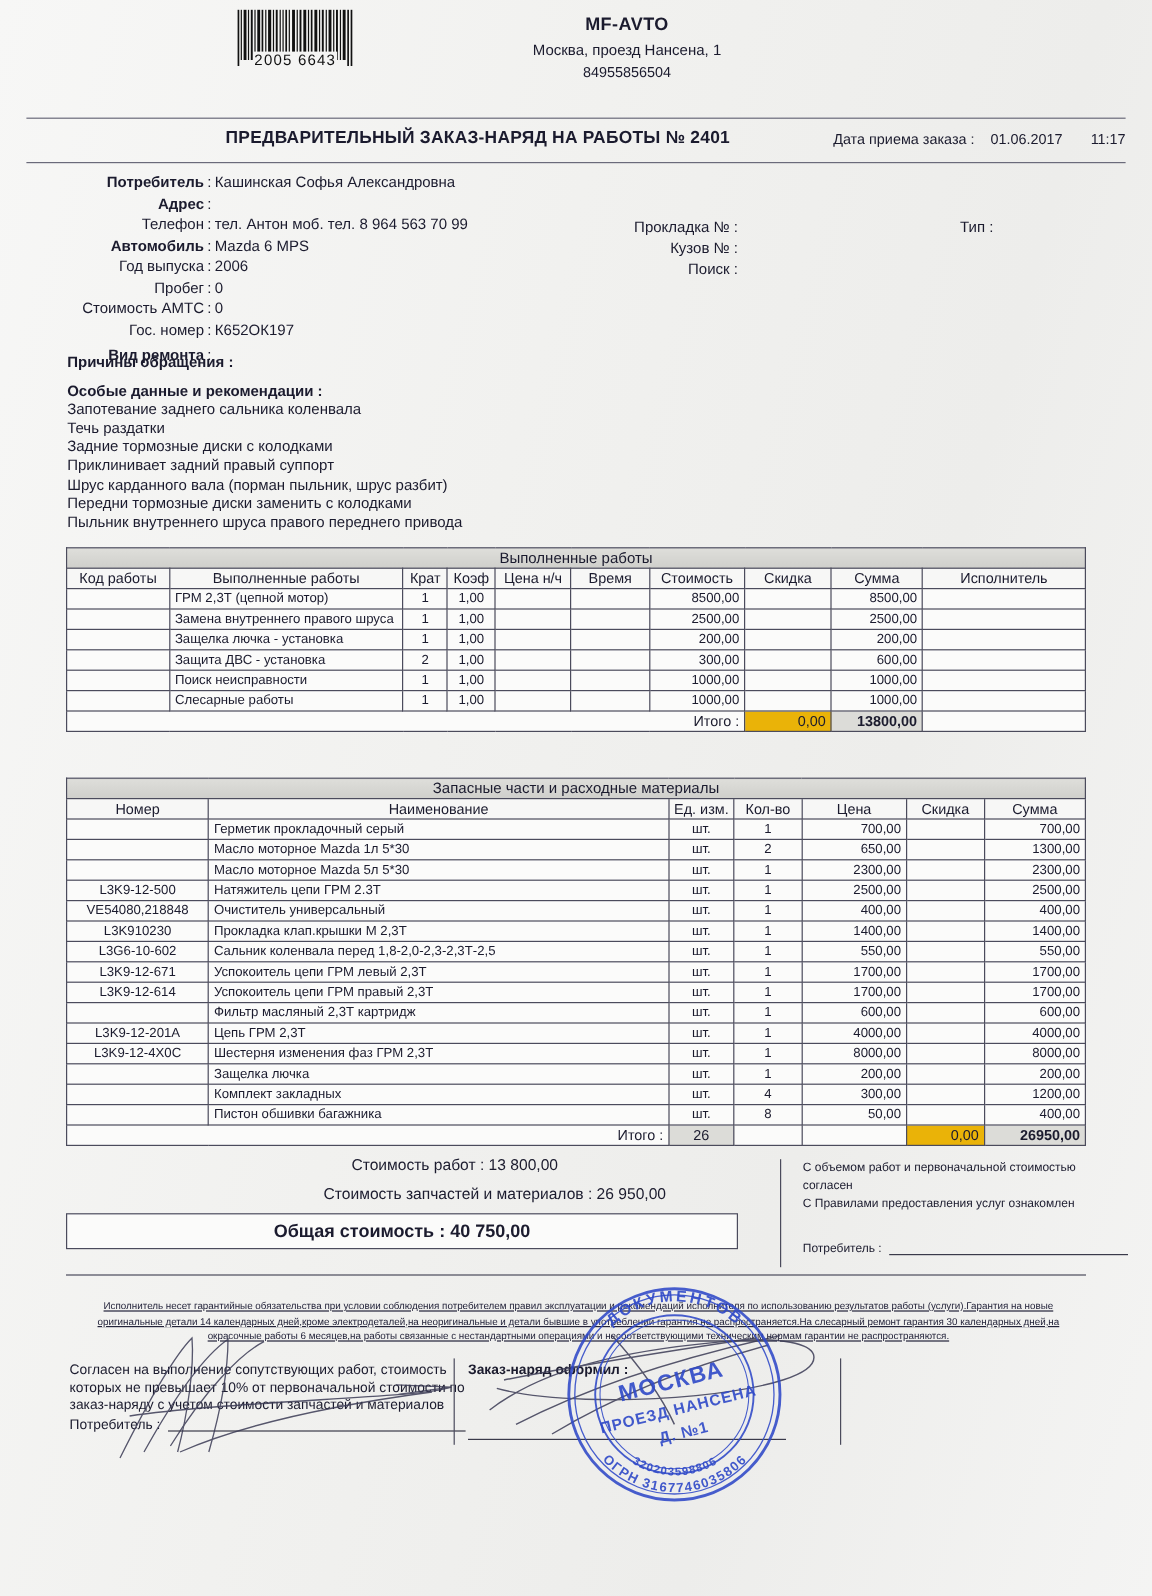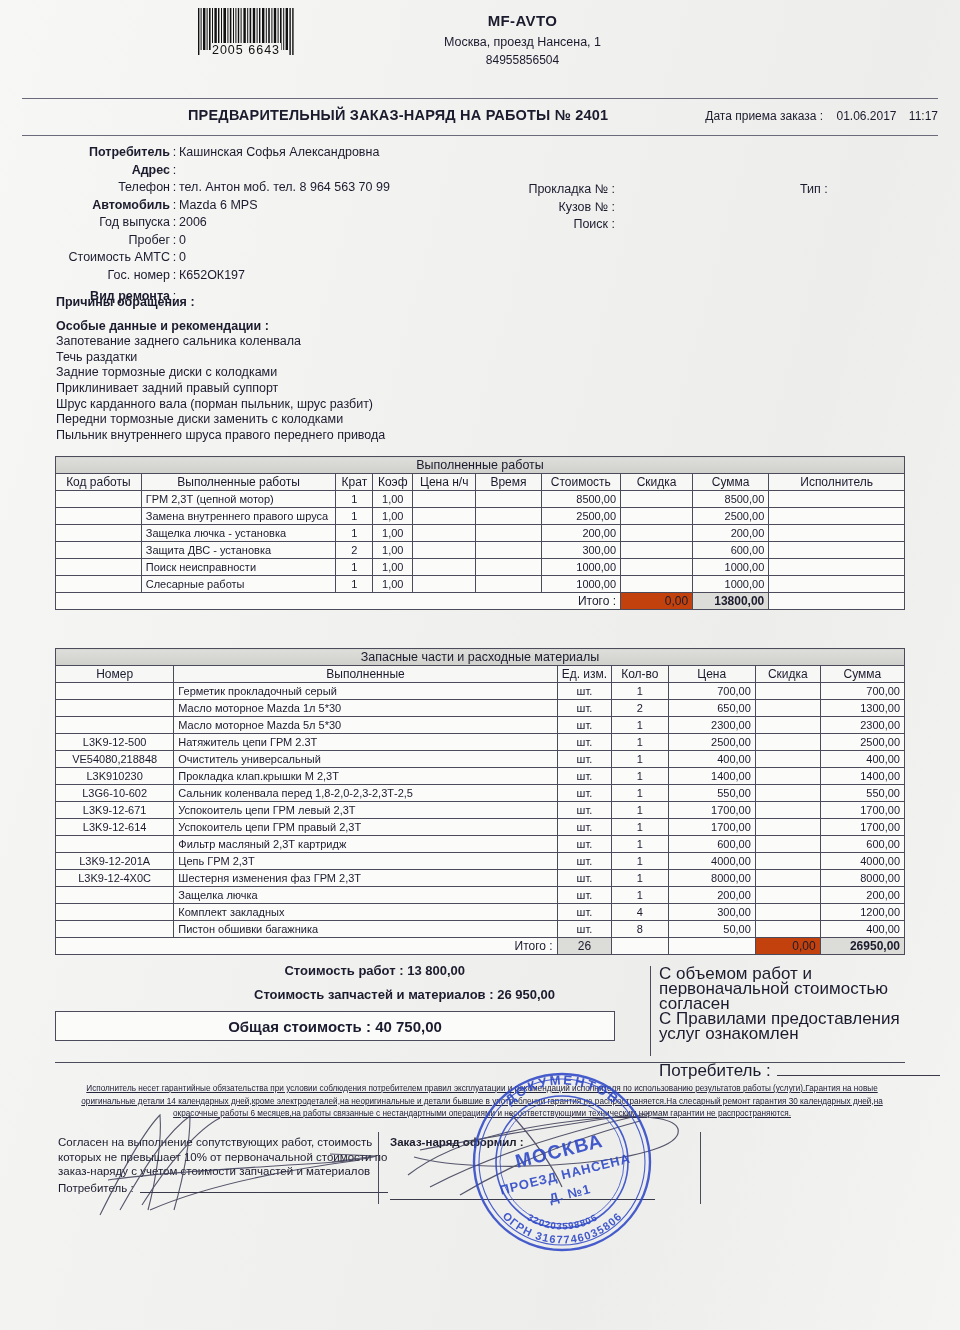--- a/index.html
+++ b/index.html
@@ -35,21 +35,21 @@
   .company-phone { font-size:12px; margin-top:4px; }
   .hr-main { height:1px; background:#6a6a7a; margin:6px 22px 0 22px; }
   
   .title-row { position:relative; height:36px; }
   .doc-title {
     position:absolute; left:188px; top:8px;
     font-size:14.5px; font-weight:bold; letter-spacing:.2px;
   }
   .date-block { position:absolute; right:22px; top:10px; font-size:12px; white-space:nowrap; }
   .date-block .dt-val { margin-left:10px; }
-  .date-block .dt-time { margin-left:9px; }
+  .date-block .dt-time { margin-left:20px; }
   .hr-thin { height:1px; background:#6a6a7a; margin:0 22px; }
   
   .info { position:relative; height:180px; font-size:12.5px; }
   .info-left { position:absolute; left:22px; top:9px; width:460px; }
   .irow { display:flex; margin-bottom:2.5px; line-height:15px; }
   .ilabel { width:148px; text-align:right; font-weight:bold; }
   .ilabel.thin { font-weight:normal; }
   .icolon { width:9px; text-align:center; }
   .ival { flex:1; }
   .info-right { position:absolute; left:500px; top:46px; width:420px; }
@@ -83,41 +83,41 @@
     background:#f7f7f6;
   }
   td.c { text-align:center; }
   td.r { text-align:right; }
   td.l { text-align:left; }
   .tot td {
     border:none; background:transparent; font-weight:bold; font-size:12px; height:20px;
   }
   .tot td.lbl { text-align:right; }
   .tot td.box {
-    border:1px solid #4b4b5c; background:#c2410c; text-align:right; font-weight:normal;
+    border:1px solid #4b4b5c; background:#eab308; text-align:right; font-weight:normal;
   }
   .tot td.boxb {
     border:1px solid #4b4b5c; background:#dcdcd8; text-align:right; font-weight:bold;
   }
   .tot td.boxc {
     border:1px solid #4b4b5c; background:#dcdcd8; text-align:center; font-weight:normal;
   }
   
   .summary { position:absolute; left:55px; top:963px; width:560px; font-size:13px; }
-  .sum-line { text-align:right; font-weight:bold; margin-bottom:9px; padding-right:150px; }
+  .sum-line { text-align:right; font-weight:normal; margin-bottom:9px; padding-right:150px; }
   .sum-line.second { padding-right:60px; }
   .grand {
     margin-top:6px; border:1px solid #4b4b5c; height:30px;
     display:flex; align-items:center; justify-content:center;
     font-size:15px; font-weight:bold; background:#fbfbfa;
     width:560px;
   }
   .agree {
-    position:absolute; left:650px; top:966px; width:290px; font-size:17px; line-height:15px;
-    border-left:1px solid #4b4b5c; padding-left:8px; height:90px;
+    position:absolute; left:650px; top:966px; width:290px; font-size:10px; line-height:15px;
+    border-left:1px solid #4b4b5c; padding-left:18px; height:90px;
   }
   .agree .pot { margin-top:22px; display:flex; align-items:flex-end; }
   .agree .pot .lbl { white-space:nowrap; }
   .agree .pot .line { flex:1; border-bottom:1px solid #3a3a4a; margin-left:6px; margin-bottom:2px; }
   .divider-h { position:absolute; left:55px; top:1062px; width:850px; height:1px; background:#4b4b5c; }
   
   .fineprint {
     position:absolute; left:78px; top:1083px; width:808px;
     font-size:8.2px; line-height:12.5px; text-align:center;
     text-decoration:underline; color:#23233a;
@@ -401,21 +401,21 @@
           <col style="width:90px">
           <col style="width:66px">
           <col style="width:86px">
       </colgroup>
       <tbody>
           <tr class="cap">
         <td colspan="7">Запасные части и расходные материалы</td>
       </tr>
       <tr class="hd">
         <td>Номер</td>
-        <td>Выполненные</td>
+        <td>Наименование</td>
         <td>Ед. изм.</td>
         <td>Кол-во</td>
         <td>Цена</td>
         <td>Скидка</td>
         <td>Сумма</td>
       </tr>
       <tr>
             <td class="c"></td>
             <td class="l">Герметик прокладочный серый</td>
             <td class="c">шт.</td>

